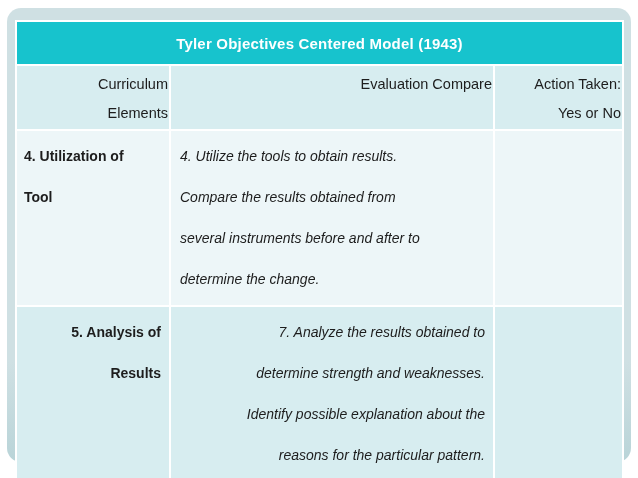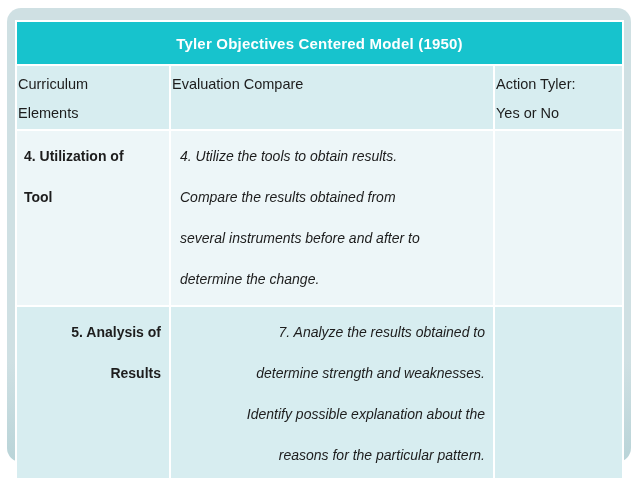--- a/index.html
+++ b/index.html
@@ -45,21 +45,21 @@
     vertical-align: middle;
     height: 42px;
     white-space: normal;
   }
   .head-cell {
     background: var(--row_cyan, #d7edf0);
     color: var(--text, #1d1d1d);
     font-weight: normal;
     font-size: 14.5px;
     line-height: 29px;
-    text-align: left;
+    text-align: right;
     height: 60px;
     padding-top: 4px;
   }
   tbody td {
     font-size: 14px;
     line-height: 41px;
     color: var(--text, #1d1d1d);
     padding: 5px 8px 5px 7px;
   }
   tbody td.proc { padding-left: 9px; font-style: italic; }
@@ -74,27 +74,27 @@
 <div class="page">
   <div class="panel">
     <table class="tyler">
       <colgroup>
         <col style="width:152px">
         <col style="width:322px">
         <col style="width:127px">
       </colgroup>
       <thead>
         <tr>
-          <th colspan="3" class="title-cell">Tyler Objectives Centered Model (1950)</th>
+          <th colspan="3" class="title-cell">Tyler Objectives Centered Model (1943)</th>
         </tr>
         <tr>
           <th class="head-cell">Curriculum
 Elements</th>
           <th class="head-cell">Evaluation Compare</th>
-          <th class="head-cell">Action Tyler:
+          <th class="head-cell">Action Taken:
 Yes or No</th>
         </tr>
       </thead>
       <tbody>
         <tr class="row-light">
           <td class="elem">4. Utilization of
 Tool</td>
           <td class="proc">4. Utilize the tools to obtain results.
 Compare the results obtained from
 several instruments before and after to

